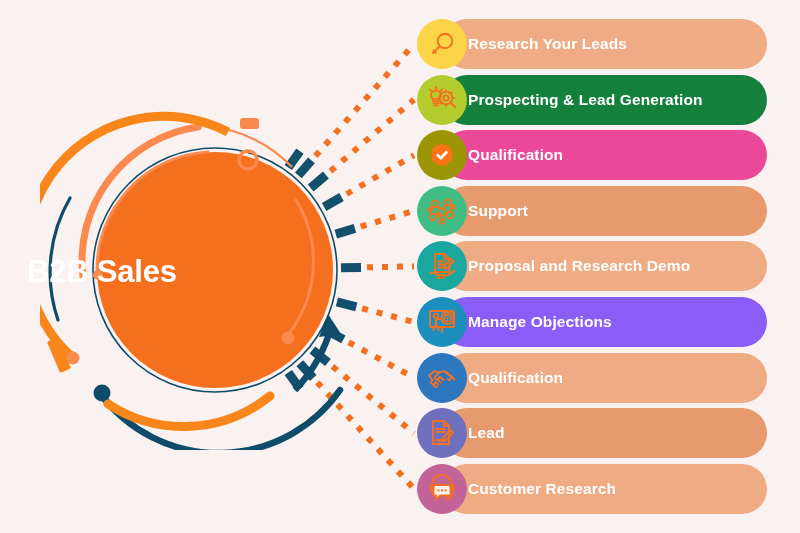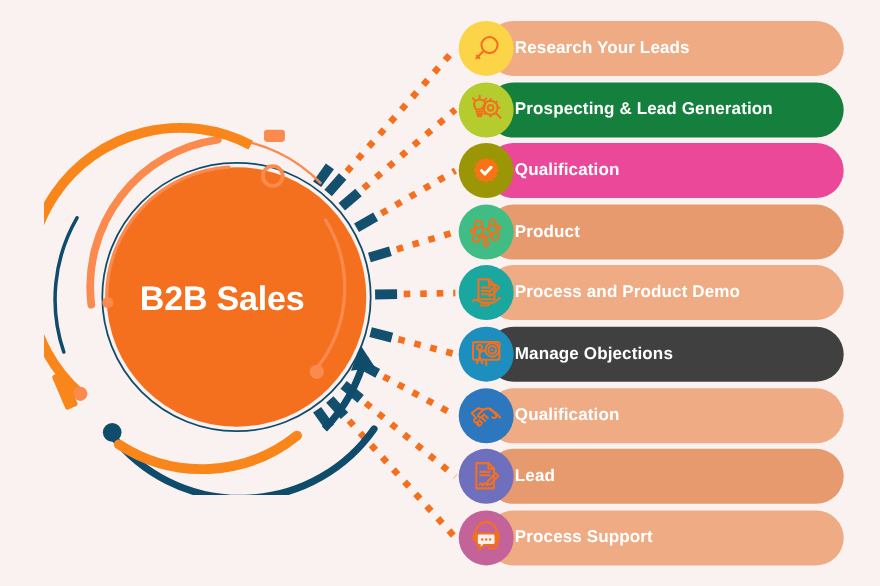--- a/index.html
+++ b/index.html
@@ -9,21 +9,21 @@
     font-family:"Liberation Sans", sans-serif;
     position:relative;
   }
   #stage{position:relative;width:800px;height:533px;}
 
   
   .hub{position:absolute;left:40px;top:90px;width:350px;height:360px;}
   .hub svg{position:absolute;left:0;top:0;}
   .hub-label{
     position:absolute;left:0;top:0;width:350px;height:360px;
-    display:flex;flex-direction:column;align-items:center;justify-content:center;
+    display:flex;flex-direction:column;align-items:flex-start;justify-content:center;
     color:#ffffff;font-weight:bold;font-size:31px;line-height:1.24;
     letter-spacing:-0.2px;text-align:center;
     pointer-events:none;
     transform:translate(-13px,2px);
   }
 
   
   .rows{position:absolute;left:0;top:0;width:800px;height:533px;}
   .row{position:absolute;left:417px;height:50px;}
   .pill{
@@ -150,56 +150,56 @@
         </div>
         <div class="badge" style="background:#9a9606">
           <svg width="32" height="32" viewBox="0 0 32 32">
             <path d="M16 4.2l2.6 2 3.2-.6 1.3 3 3 1.3-.6 3.2 2 2.6-2 2.6.6 3.2-3 1.3-1.3 3-3.2-.6-2.6 2-2.6-2-3.2.6-1.3-3-3-1.3.6-3.2-2-2.6 2-2.6-.6-3.2 3-1.3 1.3-3 3.2.6z" fill="#f97316"></path>
             <path d="M11.8 16.2l3 3 5.6-6" fill="none" stroke="#ffffff" stroke-width="2.8" stroke-linecap="round" stroke-linejoin="round"></path>
           </svg>
         </div>
       </div>
       <div class="row" style="top: 185.8px;">
         <div class="pill" style="background:#e79a6d">
-          <span class="pill-text">Product</span>
+          <span class="pill-text">Support</span>
         </div>
         <div class="badge" style="background:#3fbd85">
           <svg width="32" height="32" viewBox="0 0 32 32">
             <circle cx="9" cy="9" r="3.4" fill="none" stroke="#f4701f" stroke-width="1.9" stroke-linecap="round" stroke-linejoin="round"></circle>
             <circle cx="22" cy="7.5" r="3" fill="none" stroke="#f4701f" stroke-width="1.9" stroke-linecap="round" stroke-linejoin="round"></circle>
             <circle cx="16" cy="17" r="3.8" fill="none" stroke="#f4701f" stroke-width="1.9" stroke-linecap="round" stroke-linejoin="round"></circle>
             <circle cx="7" cy="22" r="3.2" fill="none" stroke="#f4701f" stroke-width="1.9" stroke-linecap="round" stroke-linejoin="round"></circle>
             <circle cx="24" cy="20" r="3.4" fill="none" stroke="#f4701f" stroke-width="1.9" stroke-linecap="round" stroke-linejoin="round"></circle>
             <circle cx="16" cy="26.5" r="2.2" fill="none" stroke="#f4701f" stroke-width="1.9" stroke-linecap="round" stroke-linejoin="round"></circle>
             <circle cx="27" cy="12" r="1.8" fill="none" stroke="#f4701f" stroke-width="1.9" stroke-linecap="round" stroke-linejoin="round"></circle>
             <circle cx="4" cy="15" r="1.8" fill="none" stroke="#f4701f" stroke-width="1.9" stroke-linecap="round" stroke-linejoin="round"></circle>
             <path d="M11.8 10.4L13.4 14M19.3 9.4l-1.8 4.4M9.6 19.6l3.4-1.2M20 18.6l1.4.6M5.4 14.2L8 11.4M25.3 12.6l-1.1 4.4M16 20.8v3.6M9.4 20.2l4.2-2.4" fill="none" stroke="#f4701f" stroke-width="1.9" stroke-linecap="round" stroke-linejoin="round"></path>
             <path d="M7.4 11.4c-1.3.4-2.1 1.3-2.2 2.1M15 19.4c-1.4.5-2.2 1.4-2.3 2.3" fill="none" stroke="#f4701f" stroke-width="1.9" stroke-linecap="round" stroke-linejoin="round"></path>
           </svg>
         </div>
       </div>
       <div class="row" style="top: 241.4px;">
         <div class="pill" style="background:#efab83">
-          <span class="pill-text">Process and Product Demo</span>
+          <span class="pill-text">Proposal and Research Demo</span>
         </div>
         <div class="badge" style="background:#1aa7a0">
           <svg width="32" height="32" viewBox="0 0 32 32">
             <path d="M9 4h9.5l5 5v13H9z" fill="none" stroke="#f4701f" stroke-width="1.9" stroke-linecap="round" stroke-linejoin="round"></path>
             <path d="M18.5 4v5h5" fill="none" stroke="#f4701f" stroke-width="1.9" stroke-linecap="round" stroke-linejoin="round"></path>
             <line x1="12" y1="11.5" x2="19" y2="11.5" fill="none" stroke="#f4701f" stroke-width="1.9" stroke-linecap="round" stroke-linejoin="round"></line>
             <line x1="12" y1="14.5" x2="19" y2="14.5" fill="none" stroke="#f4701f" stroke-width="1.9" stroke-linecap="round" stroke-linejoin="round"></line>
             <line x1="12" y1="17.5" x2="17" y2="17.5" fill="none" stroke="#f4701f" stroke-width="1.9" stroke-linecap="round" stroke-linejoin="round"></line>
             <path d="M19 15.5l6-6.6 2.6 2.4-6 6.7-3 .9z" fill="none" stroke="#f4701f" stroke-width="1.9" stroke-linecap="round" stroke-linejoin="round"></path>
             <path d="M4 23.5c1.6-1.4 3-1.2 4.4-.4l4 2.2h4.8c.8 0 1.3.6 1.3 1.2s-.5 1.2-1.3 1.2H11" fill="none" stroke="#f4701f" stroke-width="1.9" stroke-linecap="round" stroke-linejoin="round"></path>
             <path d="M12.4 25.3h8.4c1.7 0 3-.7 4.2-1.7l3.4-2.8" fill="none" stroke="#f4701f" stroke-width="1.9" stroke-linecap="round" stroke-linejoin="round"></path>
           </svg>
         </div>
       </div>
       <div class="row" style="top: 297px;">
-        <div class="pill" style="background:#404040">
+        <div class="pill" style="background:#8b5cf6">
           <span class="pill-text">Manage Objections</span>
         </div>
         <div class="badge" style="background:#1c8fbf">
           <svg width="32" height="32" viewBox="0 0 32 32">
             <rect x="4" y="5" width="24" height="16" rx="1.6" fill="none" stroke="#f4701f" stroke-width="1.9" stroke-linecap="round" stroke-linejoin="round"></rect>
             <circle cx="21.5" cy="12" r="6.2" fill="none" stroke="#f4701f" stroke-width="1.9" stroke-linecap="round" stroke-linejoin="round"></circle>
             <circle cx="21.5" cy="12" r="3.5" fill="none" stroke="#f4701f" stroke-width="1.9" stroke-linecap="round" stroke-linejoin="round"></circle>
             <circle cx="21.5" cy="12" r="1.2" fill="#f4701f" stroke="none"></circle>
             <circle cx="10" cy="9.8" r="2.2" fill="none" stroke="#f4701f" stroke-width="1.9" stroke-linecap="round" stroke-linejoin="round"></circle>
             <path d="M10 12.2v6M10 18.2l-2.6 6M10 18.2l2.6 6" fill="none" stroke="#f4701f" stroke-width="1.9" stroke-linecap="round" stroke-linejoin="round"></path>
@@ -233,21 +233,21 @@
             <path d="M18 4v5h5" fill="none" stroke="#f4701f" stroke-width="1.9" stroke-linecap="round" stroke-linejoin="round"></path>
             <line x1="10.5" y1="12" x2="19" y2="12" fill="none" stroke="#f4701f" stroke-width="1.9" stroke-linecap="round" stroke-linejoin="round"></line>
             <line x1="10.5" y1="15" x2="19" y2="15" fill="none" stroke="#f4701f" stroke-width="1.9" stroke-linecap="round" stroke-linejoin="round"></line>
             <path d="M17.5 20.5l7-7.4 2.6 2.4-7 7.5-3.2 1z" fill="none" stroke="#f4701f" stroke-width="1.9" stroke-linecap="round" stroke-linejoin="round"></path>
             <path d="M10 23.5c1-1.4 1.8-1.4 2.2-.2.4 1.3 1.1 1.6 2-.3.7-1.5 1.5-.9 2 .3" fill="none" stroke="#f4701f" stroke-width="1.9" stroke-linecap="round" stroke-linejoin="round"></path>
           </svg>
         </div>
       </div>
       <div class="row" style="top: 463.8px;">
         <div class="pill" style="background:#efab83">
-          <span class="pill-text">Process Support</span>
+          <span class="pill-text">Customer Research</span>
         </div>
         <div class="badge" style="background:#c4639a">
           <svg width="32" height="32" viewBox="0 0 32 32">
             <path d="M6.5 11.2a9.5 9.5 0 0 1 19 0" fill="none" stroke="#f4701f" stroke-width="1.9" stroke-linecap="round" stroke-linejoin="round"></path>
             <rect x="3.6" y="11" width="4.3" height="8" rx="2.1" fill="#f4701f"></rect>
             <rect x="24.1" y="11" width="4.3" height="8" rx="2.1" fill="#f4701f"></rect>
             <path d="M26.2 19v2.6c0 2.3-2 4-4.4 4h-3" fill="none" stroke="#f4701f" stroke-width="1.9" stroke-linecap="round" stroke-linejoin="round"></path>
             <path d="M9.6 12h12.8c1.2 0 2.2 1 2.2 2.2v6.2c0 1.2-1 2.2-2.2 2.2H14l-4 3.8v-3.8h-.4c-1.2 0-2.2-1-2.2-2.2v-6.2c0-1.2 1-2.2 2.2-2.2z" fill="#faf2f1" stroke="#f4701f" stroke-width="2"></path>
             <circle cx="12.4" cy="17.4" r="1.1" fill="#f4701f"></circle>
             <circle cx="16" cy="17.4" r="1.1" fill="#f4701f"></circle>

